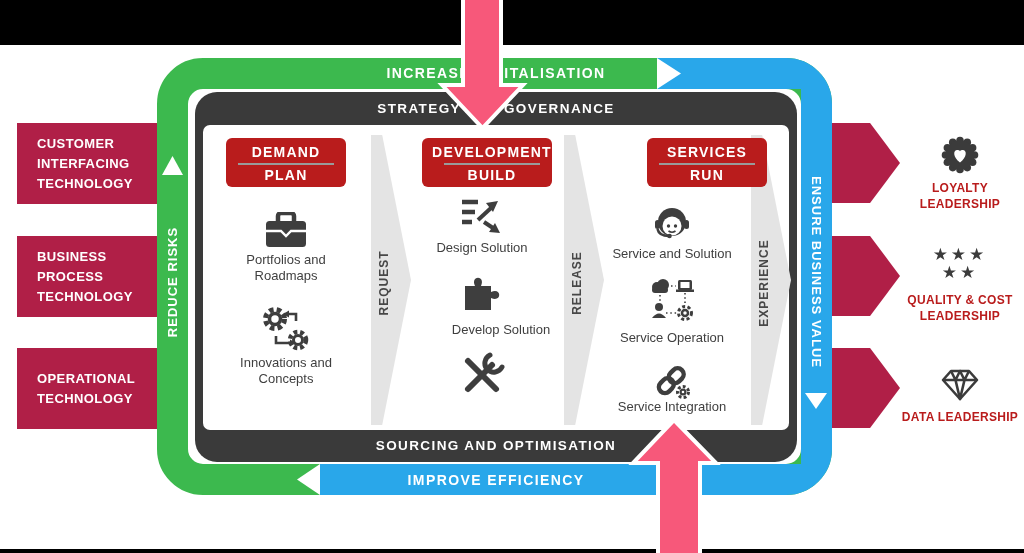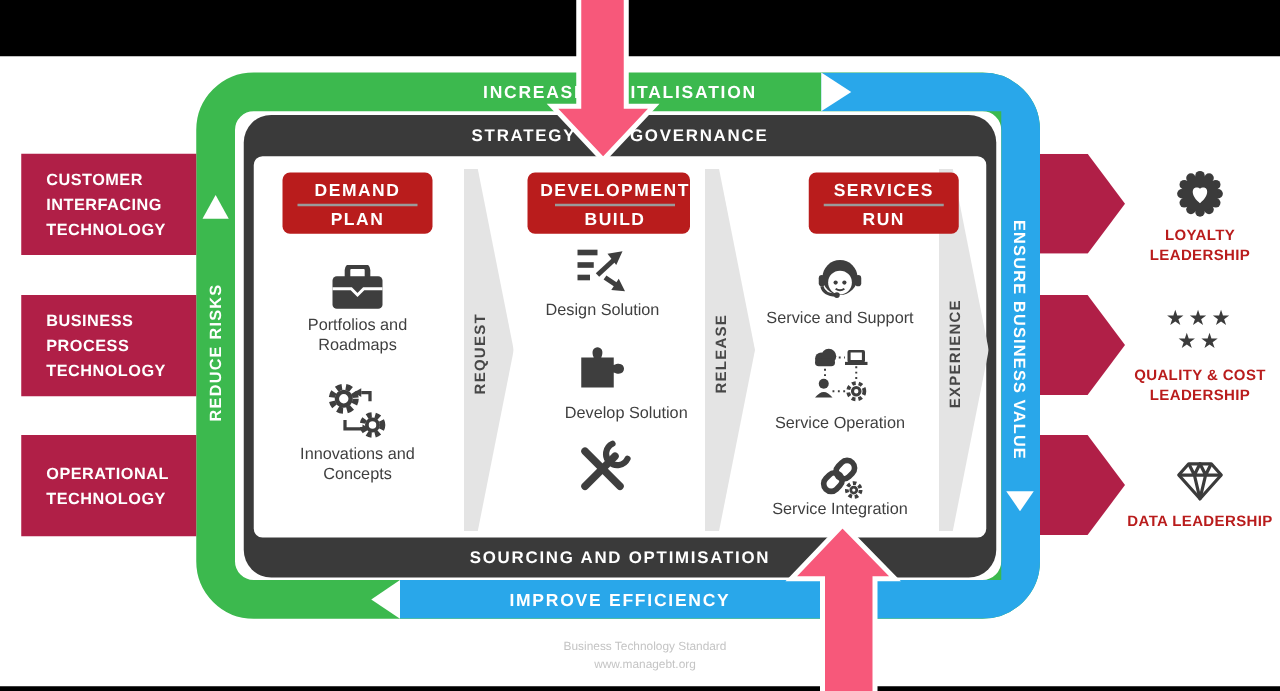--- a/index.html
+++ b/index.html
@@ -144,21 +144,21 @@
     <circle cx="0" cy="0" r="14" fill="#3e3e3e"></circle>
     <circle cx="0" cy="4" r="9.5" fill="#fff"></circle>
     <circle cx="-3.5" cy="4" r="1.7" fill="#3e3e3e"></circle>
       <circle cx="3.5" cy="4" r="1.7" fill="#3e3e3e"></circle>
     <path d="M-3.5,9 Q0,11.5 3.5,9" stroke="#3e3e3e" stroke-width="1.6" fill="none"></path>
     <rect x="-17" y="-2" width="5" height="9" rx="2.5" fill="#3e3e3e"></rect>
     <rect x="12" y="-2" width="5" height="9" rx="2.5" fill="#3e3e3e"></rect>
     <path d="M-14.5,7 Q-13,14 -3,14" stroke="#3e3e3e" stroke-width="2.6" fill="none"></path>
     <circle cx="-2.5" cy="14" r="2.3" fill="#3e3e3e"></circle>
   </svg>
-  <div class="item-label" style="left:597px;top:246px;width:150px;">Service and Support</div>
+  <div class="item-label" style="left:597px;top:246px;width:150px;">Service and Solution</div>
 
   <svg class="icon" style="left:647px;top:275px;" width="50" height="50" viewBox="-25 -25 50 50">
     <g fill="#3e3e3e">
       <circle cx="-15" cy="-13" r="5"></circle>
         <circle cx="-9" cy="-15" r="6"></circle>
       <rect x="-20" y="-13" width="16" height="6" rx="3"></rect>
       <rect x="6" y="-20" width="14" height="10" rx="1.5"></rect>
       <rect x="4" y="-10.5" width="18" height="2.5"></rect>
       <circle cx="-13" cy="7" r="4"></circle>
         <path d="M-20,18 Q-13,9 -6,18 Z"></path>
@@ -233,23 +233,19 @@
   <div class="outcome-label" style="top:292px;">QUALITY &amp; COST LEADERSHIP</div>
 
   <svg class="icon" style="left:936px;top:361px;" width="48" height="48" viewBox="-24 -24 48 48">
     <g stroke="#3b3b3b" stroke-width="2.6" fill="none" stroke-linejoin="round">
       <path d="M-17,-5 L-9,-14 L9,-14 L17,-5 L0,14 Z"></path>
       <path d="M-17,-5 H17 M-9,-14 L-4.5,-5 L0,-14 L4.5,-5 L9,-14 M-4.5,-5 L0,14 L4.5,-5"></path>
     </g>
   </svg>
   <div class="outcome-label" style="top:409px;">DATA LEADERSHIP</div>
 
-  <div class="footer" style="top:511px;">
-    <div>Business Technology Standard</div>
-    <div>www.managebt.org</div>
-  </div>
 
   <svg class="overlay" style="z-index:50;" viewBox="0 0 1024 553">
     <path d="M463,-6 V85 H442 L482.5,128 L523,85 H501 V-6 Z" fill="#f7587a" stroke="#fff" stroke-width="4"></path>
     <path d="M658,559 V463 H633 L674,420 L716,463 H700 V559 Z" fill="#f7587a" stroke="#fff" stroke-width="4"></path>
   </svg>
 
 </div>
 
 </body></html>

